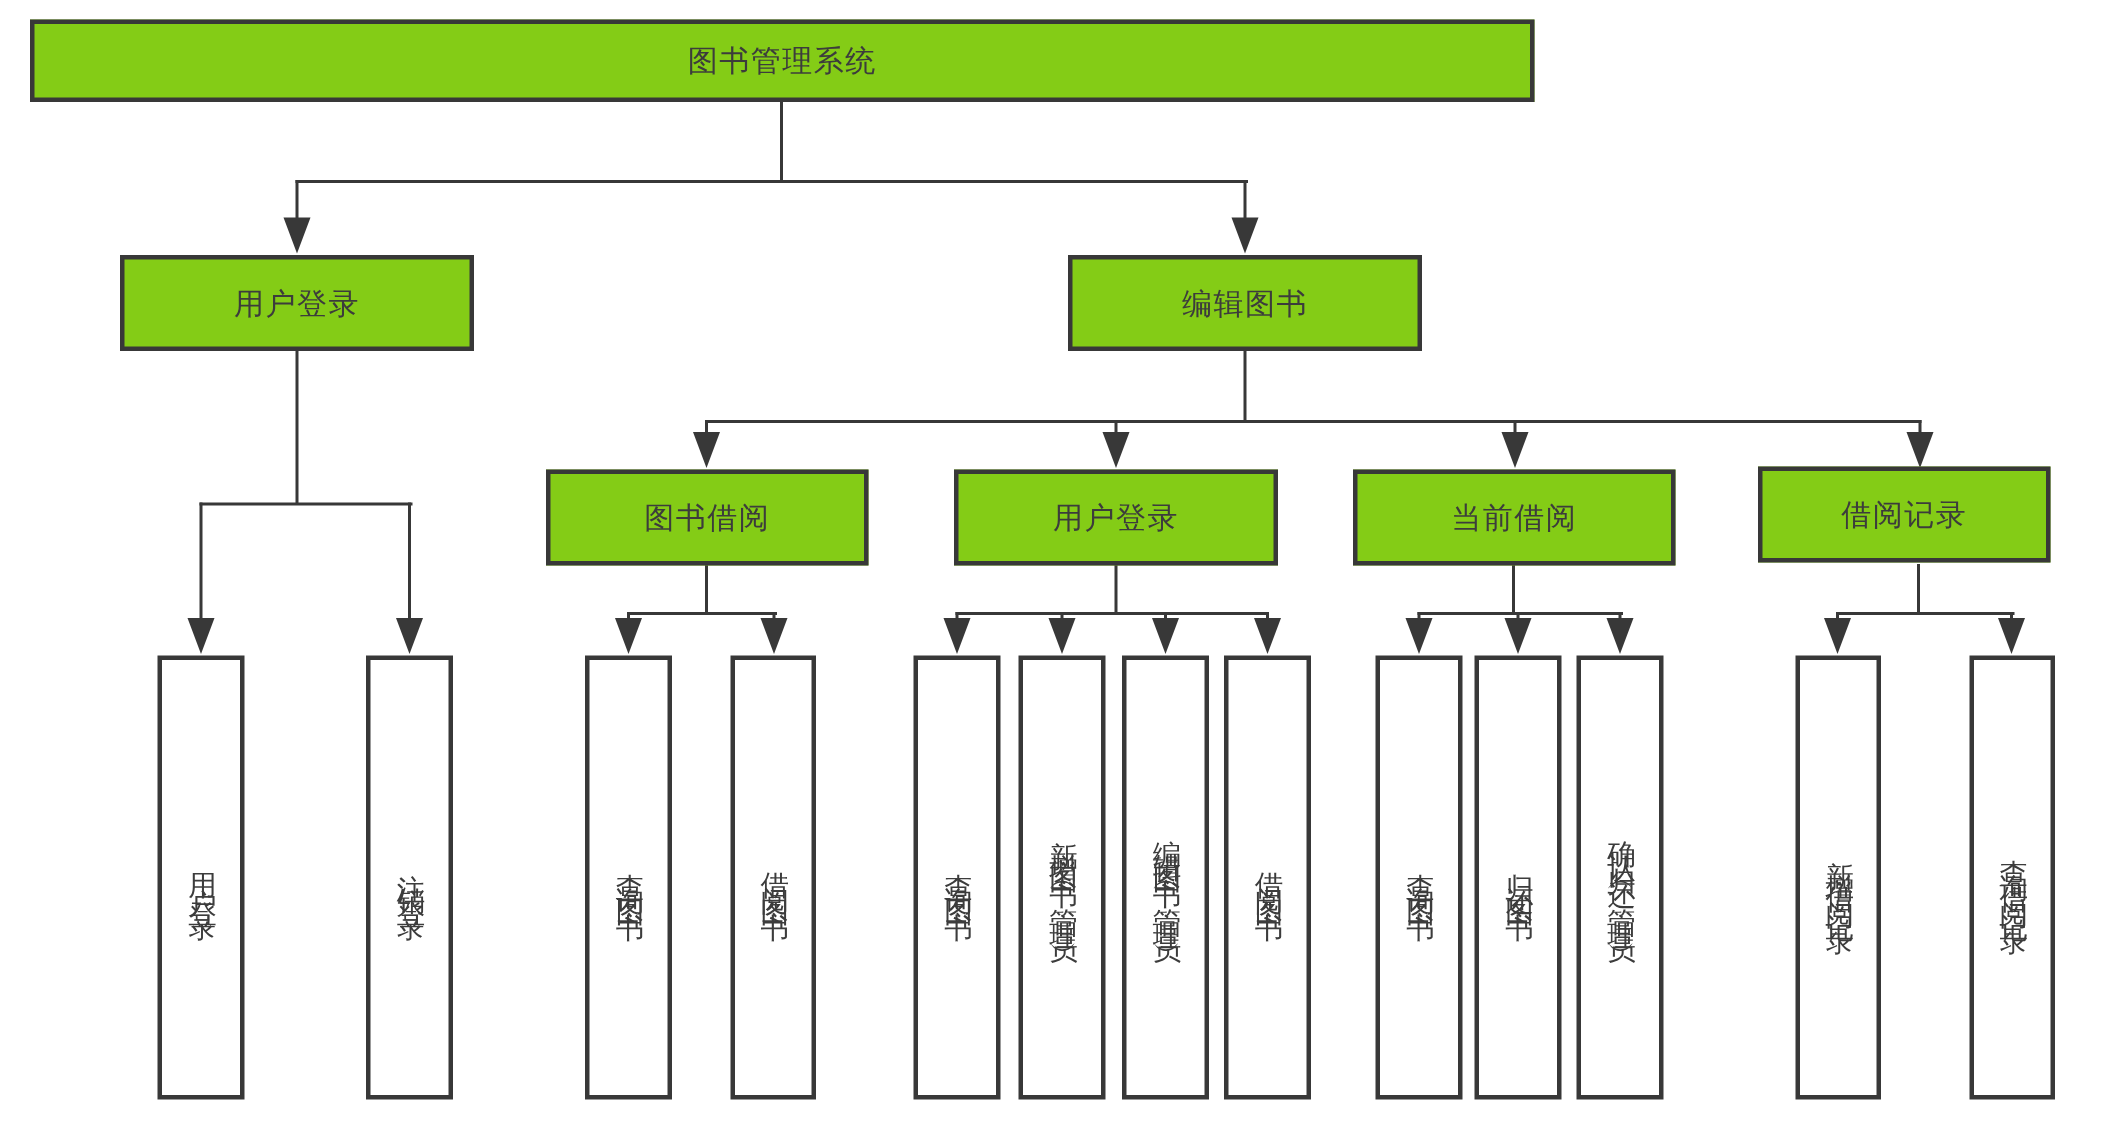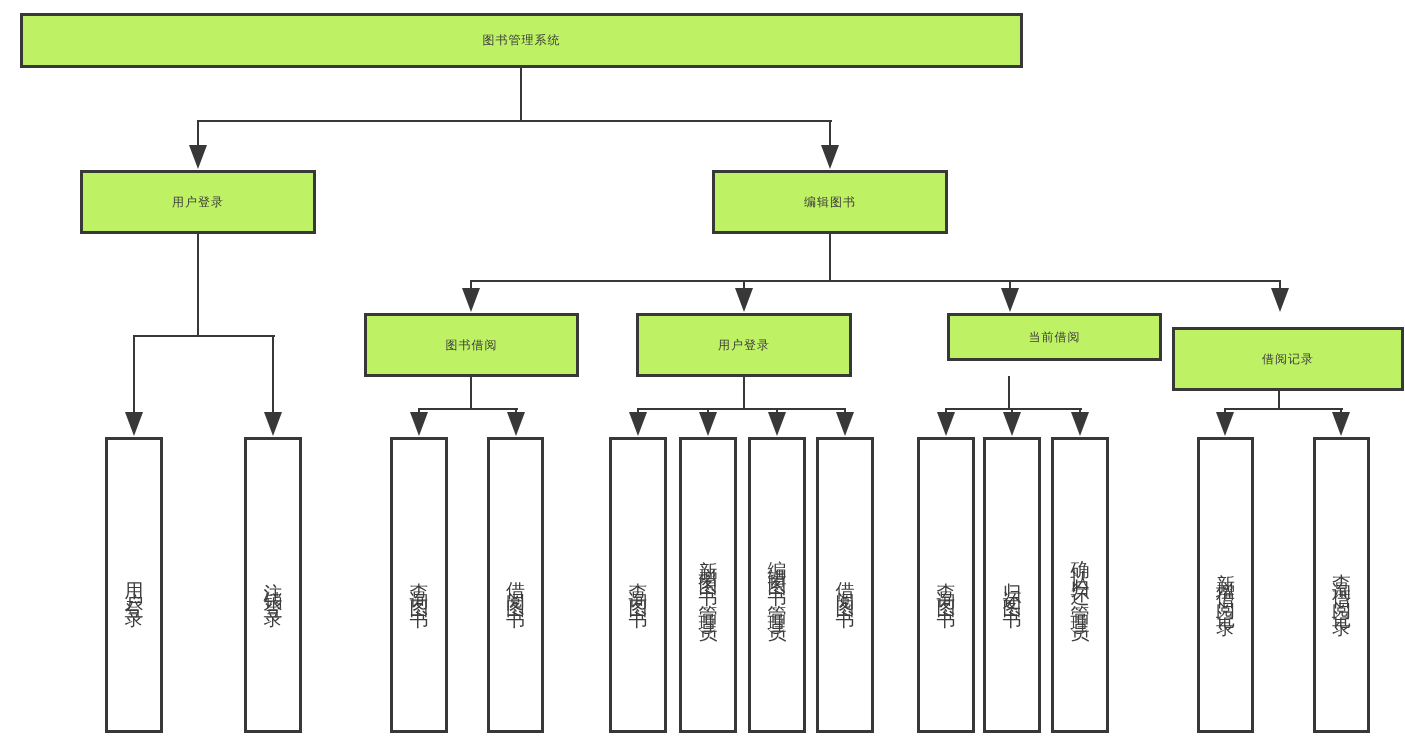--- a/index.html
+++ b/index.html
@@ -1,23 +1,23 @@
 <!DOCTYPE html>
 <html><head>
 <meta charset="utf-8">
 <style>
   html,body{margin:0;padding:0;background:#ffffff;}
   #canvas{
     position:relative;width:1405px;height:747px;background:#ffffff;overflow:hidden;
     font-family:"Liberation Sans","DejaVu Sans",sans-serif;color:#3c3c3c;
   }
   .hbox{
-    position:absolute;box-sizing:border-box;background:#bef264;border:3px solid #383838;
+    position:absolute;box-sizing:border-box;background:#84cc16;border:3px solid #383838;
     display:flex;align-items:center;justify-content:center;
-    font-size:12px;letter-spacing:1px;color:#3c3c3c;z-index:2;
+    font-size:20px;letter-spacing:1px;color:#3c3c3c;z-index:2;
   }
   .vbox{
     position:absolute;box-sizing:border-box;background:#ffffff;border:3px solid #383838;
     top:437px;height:296px;z-index:2;
     display:flex;align-items:center;justify-content:center;
     writing-mode:vertical-lr;text-orientation:mixed;
     font-size:19px;letter-spacing:9px;color:#3c3c3c;
   }
   .hline,.vline{position:absolute;background:#383838;z-index:1;}
   .hline{height:2px;}
@@ -55,22 +55,22 @@
 
   <div class="vline" style="left:829px;top:233px;height:48px"></div>
   <div class="hline" style="left:470px;top:280px;width:811px"></div>
   <div class="arrow" style="left:470px;top:280px;height:9px"></div>
   <div class="arrow" style="left:743px;top:280px;height:9px"></div>
   <div class="arrow" style="left:1009px;top:280px;height:9px"></div>
   <div class="arrow" style="left:1279px;top:280px;height:9px"></div>
 
   <div class="hbox" style="left:364px;top:313px;width:215px;height:64px">图书借阅</div>
   <div class="hbox" style="left:636px;top:313px;width:216px;height:64px">用户登录</div>
-  <div class="hbox" style="left:947px;top:313px;width:215px;height:48px">当前借阅</div>
-  <div class="hbox" style="left:1172px;top:327px;width:232px;height:64px">借阅记录</div>
+  <div class="hbox" style="left:902px;top:313px;width:215px;height:64px">当前借阅</div>
+  <div class="hbox" style="left:1172px;top:311px;width:195px;height:64px">借阅记录</div>
 
   <div class="vline" style="left:470px;top:376px;height:33px"></div>
   <div class="hline" style="left:418px;top:408px;width:100px"></div>
   <div class="arrow" style="left:418px;top:408px;height:5px"></div>
   <div class="arrow" style="left:515px;top:408px;height:5px"></div>
 
   <div class="vline" style="left:743px;top:376px;height:33px"></div>
   <div class="hline" style="left:637px;top:408px;width:209px"></div>
   <div class="arrow" style="left:637px;top:408px;height:5px"></div>
   <div class="arrow" style="left:707px;top:408px;height:5px"></div>

